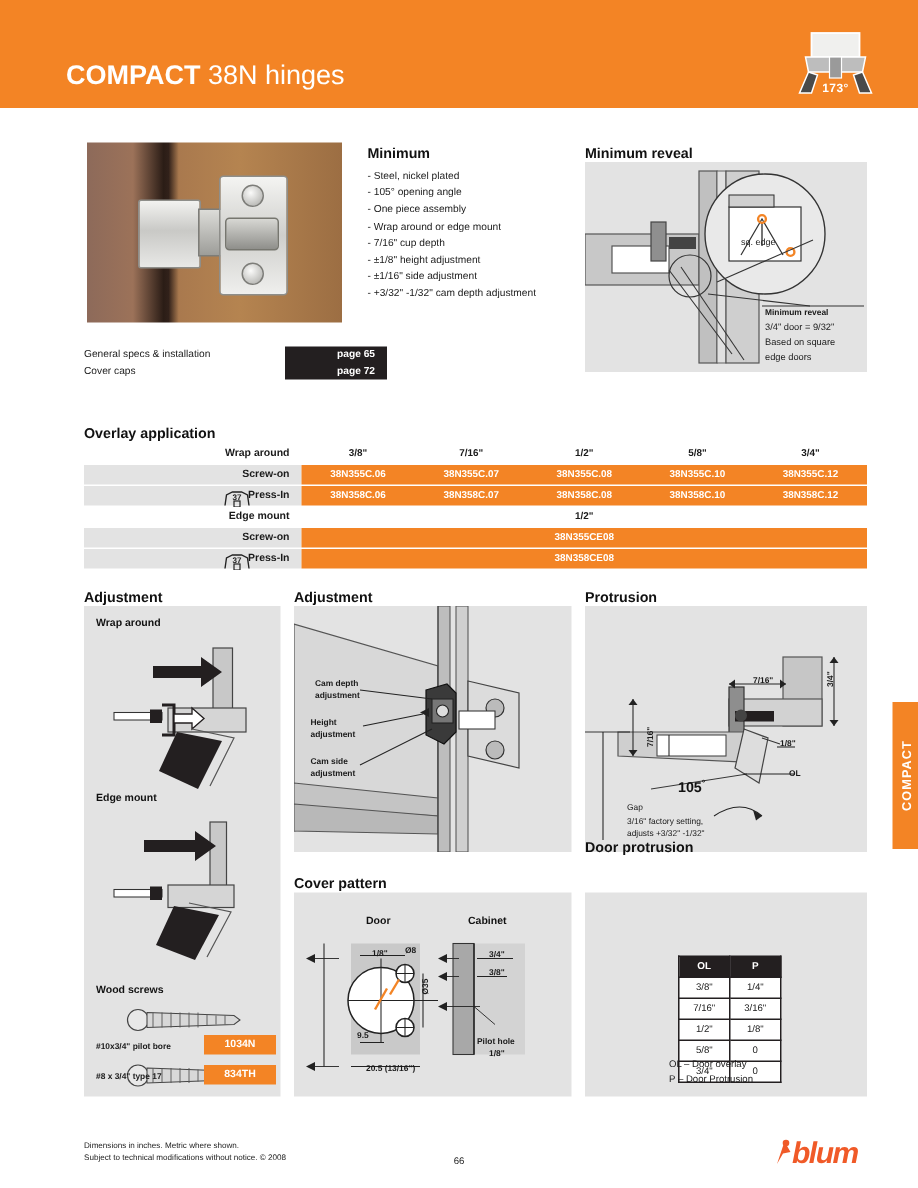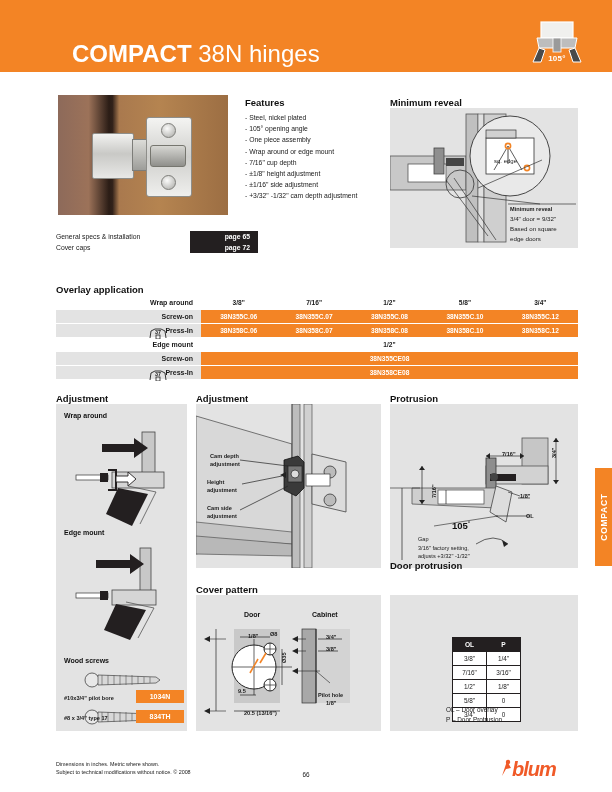--- a/index.html
+++ b/index.html
@@ -11,22 +11,22 @@
     position:relative;
     overflow:hidden;
     -webkit-font-smoothing:antialiased;
   }
   
   .header{
     position:absolute;left:0;top:0;width:612px;height:72px;
     background:#F38425;
   }
   .header-title{
-    position:absolute;left:72px;top:40px;
-    font-size:24px;color:#ffffff;font-weight:400;white-space:nowrap;
+    position:absolute;left:44px;top:40px;
+    font-size:18px;color:#ffffff;font-weight:400;white-space:nowrap;
   }
   .header-title b{font-weight:bold;}
   .header-icon{
     position:absolute;right:27px;top:18px;width:56px;height:48px;
   }
   .header-icon .deg{
     position:absolute;left:0;right:0;bottom:3px;text-align:center;
     font-size:8px;font-weight:bold;color:#ffffff;letter-spacing:.3px;
   }
   
@@ -160,21 +160,21 @@
   .prot-legend{position:absolute;left:446px;top:705px;}
   .prot-legend div{font-size:6.4px;color:#1a1a1a;line-height:10px;white-space:nowrap;}
   
   .footer-l{position:absolute;left:56px;top:760px;}
   .footer-l div{font-size:5.4px;color:#1a1a1a;line-height:8.4px;white-space:nowrap;}
   .footer-page{
     position:absolute;left:0;right:0;top:771px;text-align:center;
     font-size:6.4px;color:#1a1a1a;
   }
   .logo{
-    position:absolute;right:30px;top:758px;width:84px;height:22px;
+    position:absolute;right:14px;top:758px;width:84px;height:22px;
   }
   .logo .word{
     position:absolute;left:14px;top:0;font-size:20px;font-weight:bold;
     font-style:italic;color:#F05A28;letter-spacing:-1px;
   }
 </style>
 </head>
 <body>
 
 <div class="header">
@@ -182,38 +182,38 @@
     <b>COMPACT</b><span> 38N hinges</span>
   </div>
   <div class="header-icon">
     <svg width="56" height="48" viewBox="0 0 56 48">
       <rect x="12" y="4" width="32" height="16" fill="#f0f0ee" stroke="#ffffff" stroke-width="1.2"></rect>
       <path d="M8 20 L48 20 L46 30 L10 30 Z" fill="#bdbdbd" stroke="#ffffff" stroke-width="1"></path>
       <path d="M10 30 L4 44 L12 44 L16 32 Z" fill="#4a4a4a" stroke="#ffffff" stroke-width="1"></path>
       <path d="M46 30 L52 44 L44 44 L40 32 Z" fill="#4a4a4a" stroke="#ffffff" stroke-width="1"></path>
       <rect x="24" y="20" width="8" height="14" fill="#9a9a9a" stroke="#ffffff" stroke-width="0.8"></rect>
     </svg>
-    <div class="deg">105°</div>
+    <div class="deg">173°</div>
   </div>
 </div>
 
 <div class="side-tab">
   <span>COMPACT</span>
 </div>
 
 <div class="photo">
   <div class="hinge-arm"></div>
   <div class="hinge-cup"></div>
   <div class="hinge-plate"></div>
   <div class="knuckle"></div>
   <div class="screw s1"></div>
   <div class="screw s2"></div>
 </div>
 
-<div class="sec-title" id="features-title">Features</div>
+<div class="sec-title" id="features-title">Minimum</div>
 <div class="feat-list">
   <div>- Steel, nickel plated</div>
   <div>- 105° opening angle</div>
   <div>- One piece assembly</div>
   <div>- Wrap around or edge mount</div>
   <div>- 7/16" cup depth</div>
   <div>- ±1/8" height adjustment</div>
   <div>- ±1/16" side adjustment</div>
   <div>- +3/32" -1/32" cam depth adjustment</div>
 </div>

